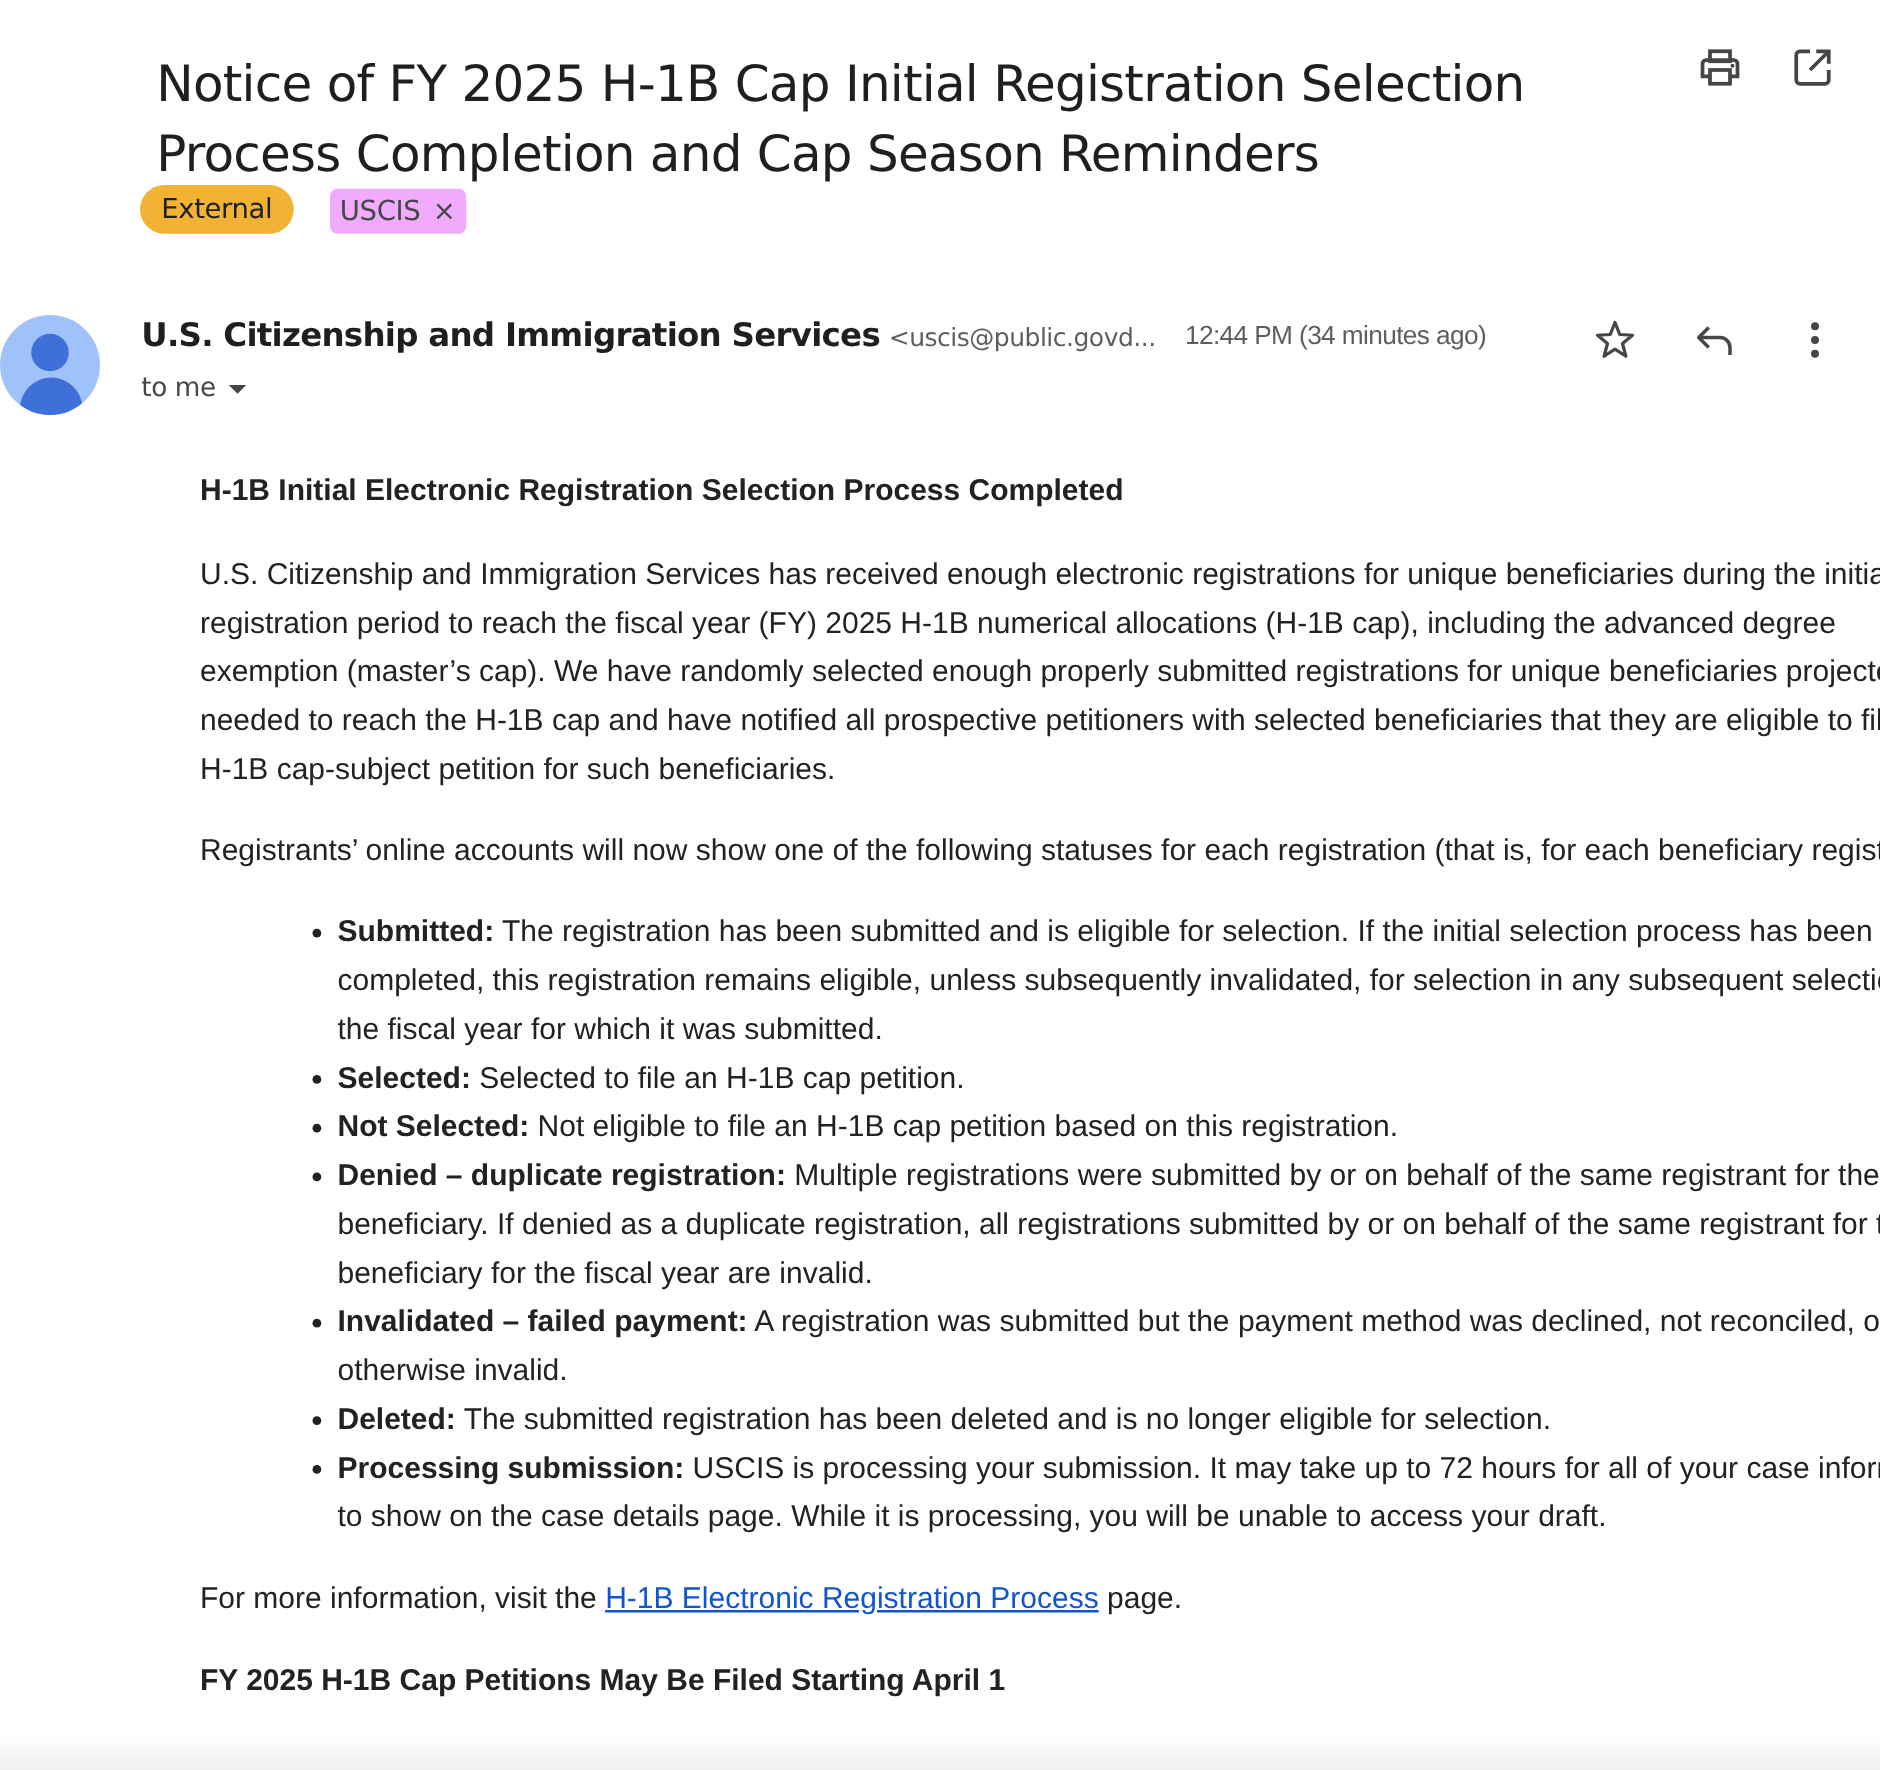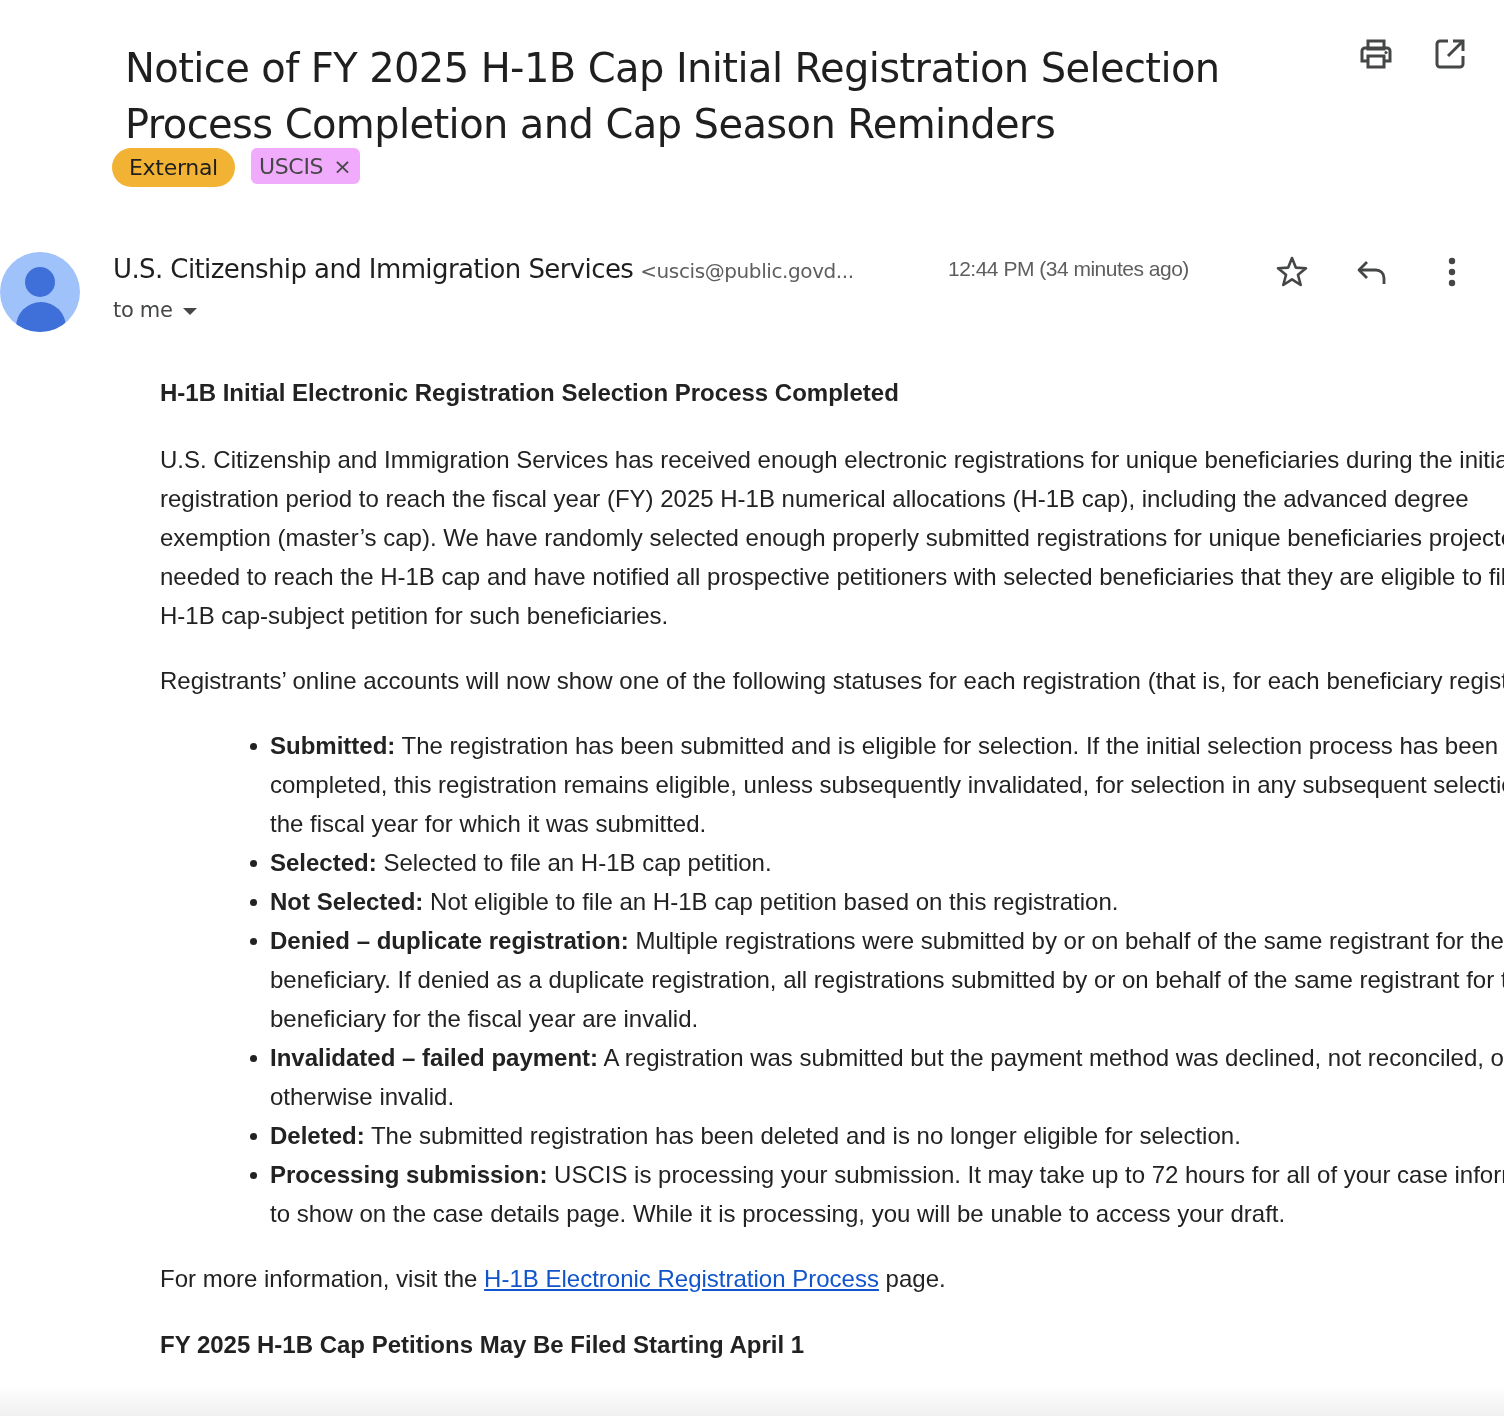--- a/index.html
+++ b/index.html
@@ -28,22 +28,22 @@
     font-weight: 400;
     color: #1f1f1f;
     margin: 12px;
     letter-spacing: -0.6px;
   }
   .chips {
     position: absolute;
     left: 112px;
     top: 148px;
     display: flex;
-    gap: 16px;
-    align-items: flex-start;
+    gap: 29px;
+    align-items: flex-end;
   }
   .chip-external {
     background: #f2b233;
     color: #1f1f1f;
     border-radius: 20px;
     height: 39px;
     padding: 0 17px;
     display: flex;
     align-items: center;
     font-family: "DejaVu Sans", sans-serif;
@@ -114,21 +114,21 @@
   .sender-row {
     position: absolute;
     left: 113px;
     top: 254px;
     display: flex;
     align-items: baseline;
     white-space: nowrap;
   }
   .sender-name {
     font-family: "DejaVu Sans", sans-serif;
-    font-weight: 400;
+    font-weight: 700;
     font-size: 26px;
     color: #1f1f1f;
     letter-spacing: -0.6px;
   }
   .sender-email {
     font-family: "DejaVu Sans", sans-serif;
     font-size: 20px;
     color: #5e5e5e;
     margin-left: 7px;
     letter-spacing: -0.4px;

